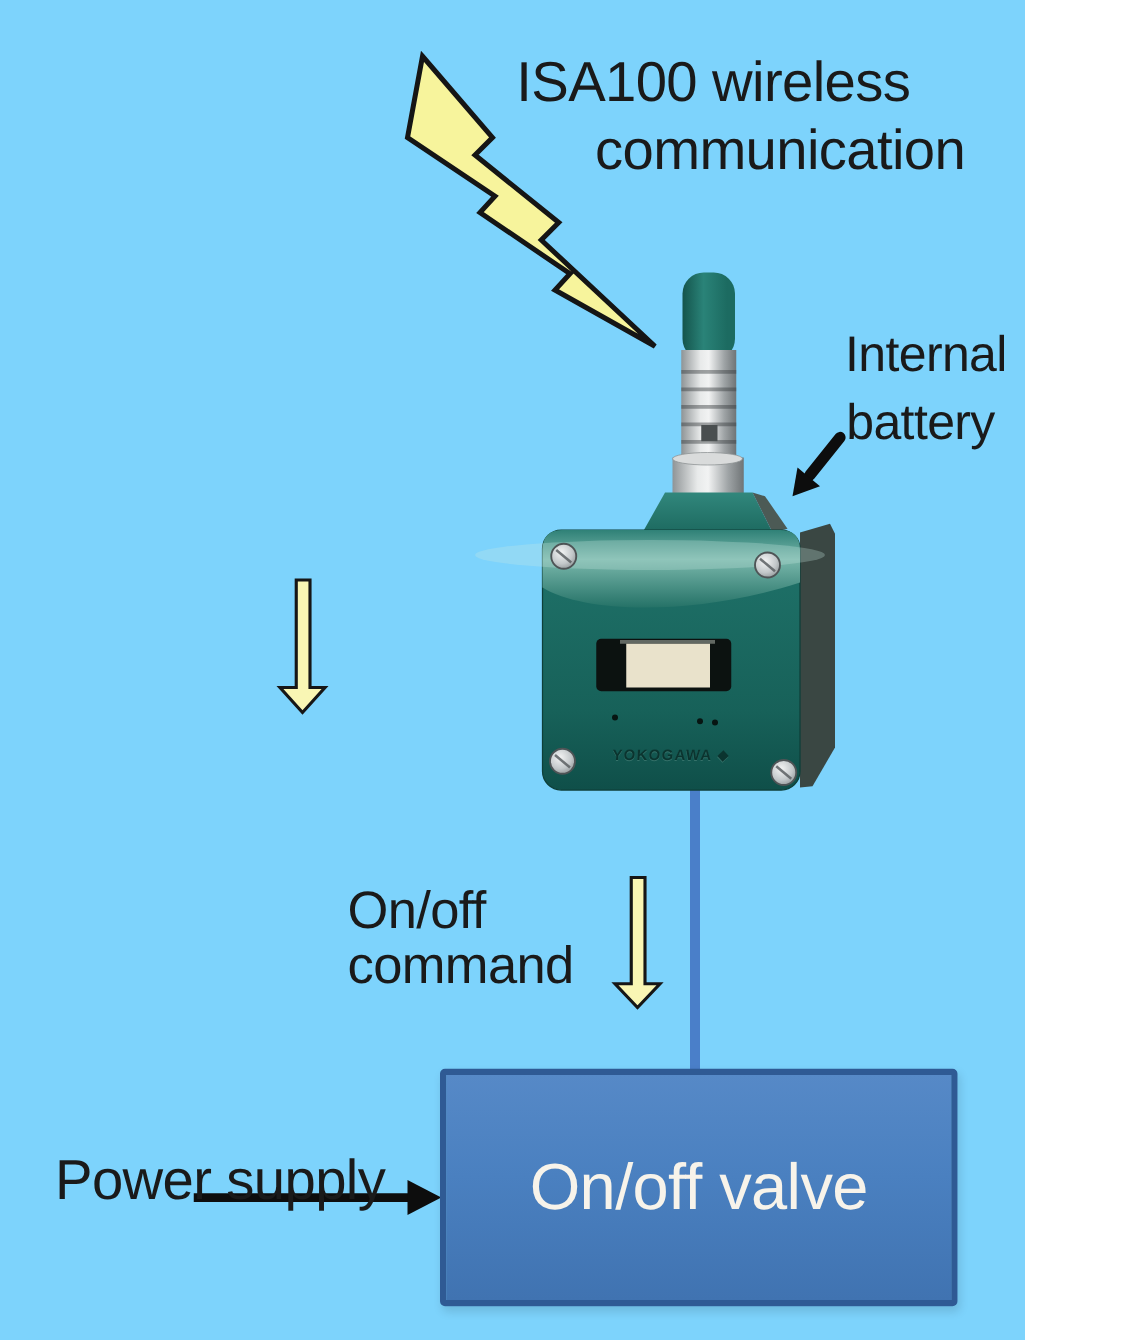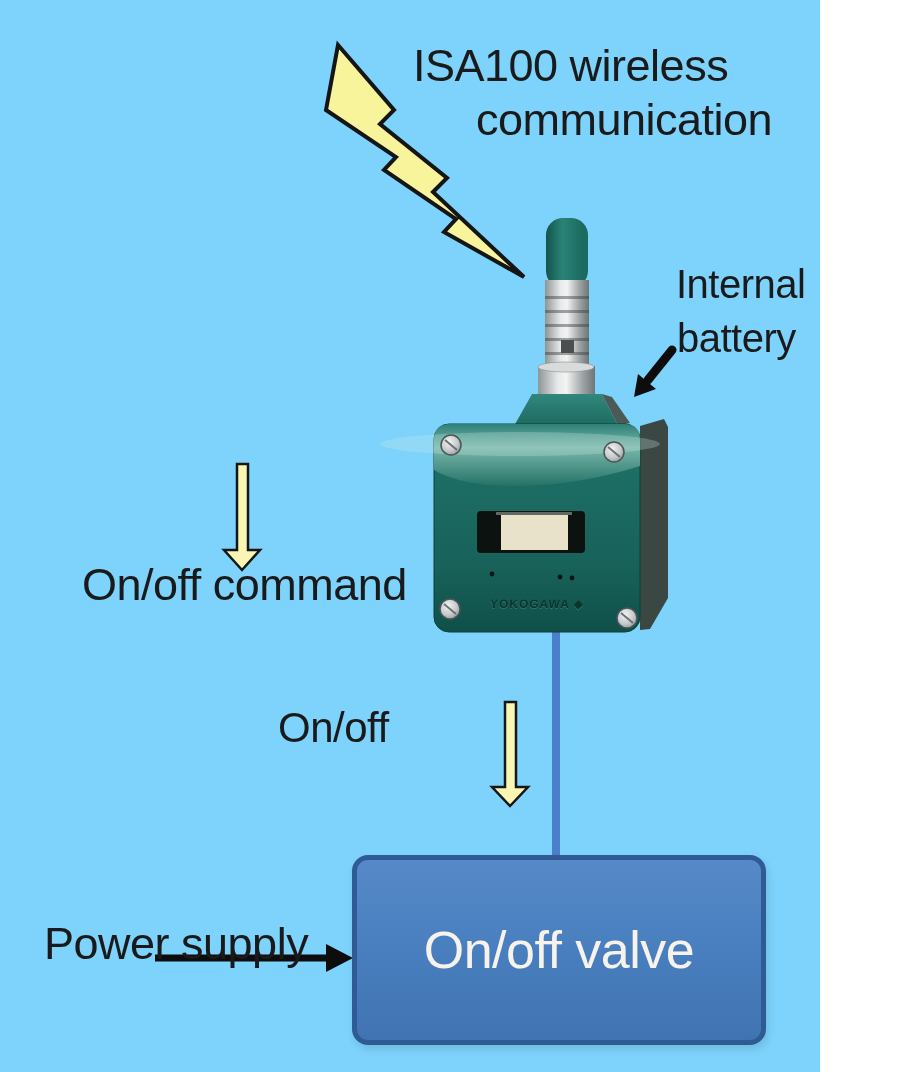--- a/index.html
+++ b/index.html
@@ -12,21 +12,21 @@
   .lbl-big{font-size:45px;}
   .lbl-med{font-size:40px;}
   svg.layer{position:absolute;left:0;top:0;}
   .bolt{fill:var(--bolt-fill,#f7f49c);stroke:#151515;stroke-width:4;stroke-linejoin:miter;}
   .yarrow{fill:var(--arrow-fill,#f9f6b4);stroke:#161616;stroke-width:2.5;stroke-linejoin:miter;}
   .blkfill{fill:#0d0d0d;stroke:none;}
   .signal{fill:var(--signal-line,#4a7fc9);}
   .valve{
     position:absolute;left:352px;top:855px;width:414px;height:190px;
     background:linear-gradient(180deg,#5689c7 0%,var(--valve-fill,#4a80c0) 45%,#4073b1 100%);
-    border:5px solid var(--valve-border,#2f5a94);border-radius:16px;
+    border:5px solid var(--valve-border,#2f5a94);border-radius:4px;
     box-sizing:border-box;display:flex;align-items:center;justify-content:center;
     box-shadow:2px 4px 8px rgba(0,0,0,0.12);
   }
   .valve-label{font-size:52px;color:var(--valve-text,#f7f3ea);letter-spacing:-0.5px;}
   .mid-cmd{position:absolute;left:278px;top:706px;width:204px;text-align:left;
     font-size:42px;line-height:1.05;letter-spacing:-0.5px;}
   .brand{
     position:absolute;left:489px;top:597px;width:96px;text-align:center;
     font-size:12px;font-weight:bold;color:#0a2f2a;opacity:.85;letter-spacing:1px;
     text-shadow:0 1px 0 rgba(180,215,205,0.25);transform:skewX(-4deg);
@@ -144,24 +144,24 @@
     </g>
   </svg>
 
   <div class="lbl lbl-big" style="left:413px;top:42px;">ISA100 wireless</div>
   <div class="lbl lbl-med" style="left:676px;top:263px;">Internal</div>
 
   <div class="lbl lbl-big" style="left:476px;top:96px;">communication</div>
   <div class="lbl lbl-med" style="left:677px;top:317px;">battery</div>
 
 
-  <div class="lbl lbl-big" style="left:82px;top:561px;">On/off command</div>
 
   <div class="mid-cmd">
     <div>On/off</div>
+    <div>command</div>
   </div>
 
   <div class="lbl lbl-big" style="left:44px;top:920px;">Power supply</div>
 
   <div class="brand">YOKOGAWA ◆</div>
 
   <div class="valve">
     <span class="valve-label">On/off valve</span>
   </div>
 

